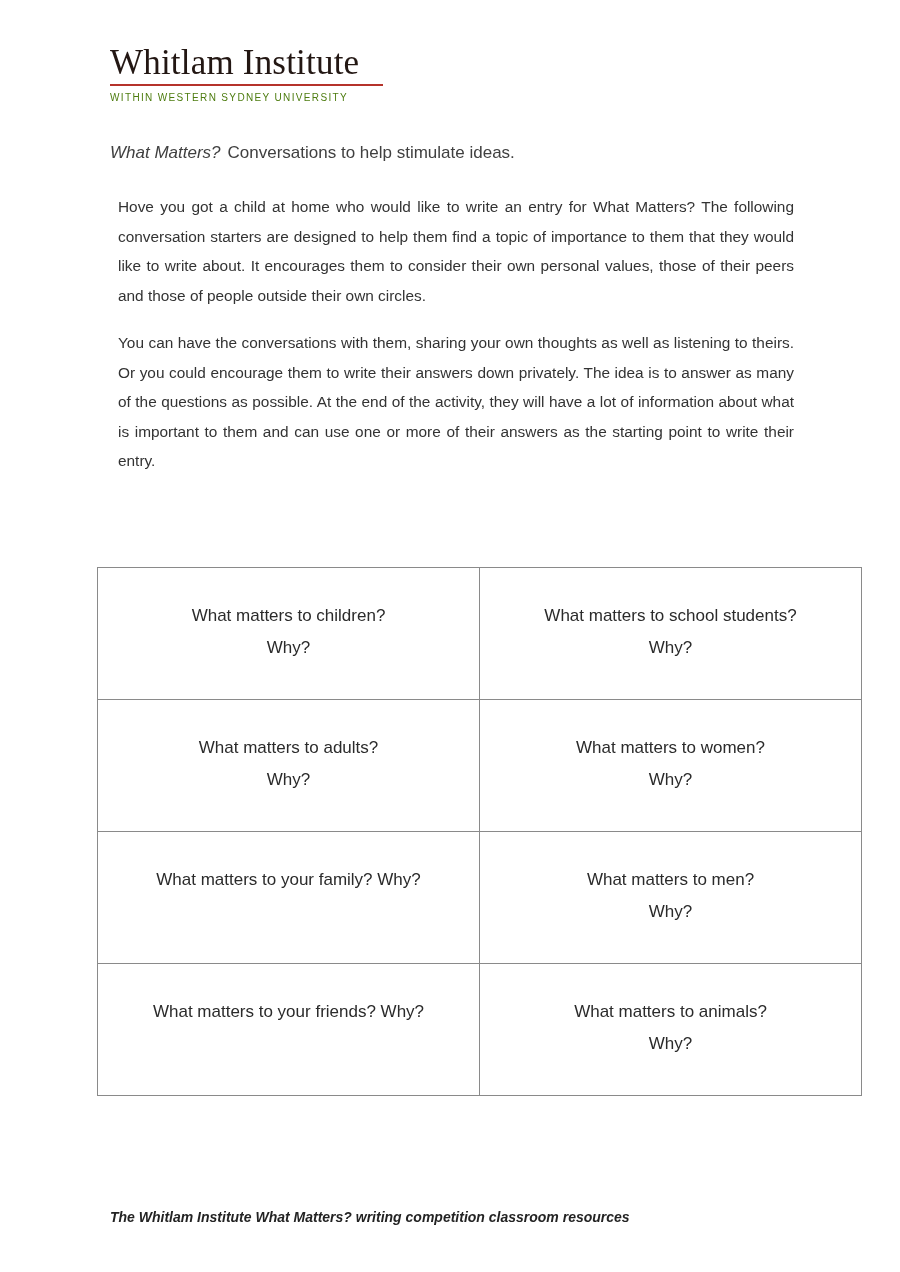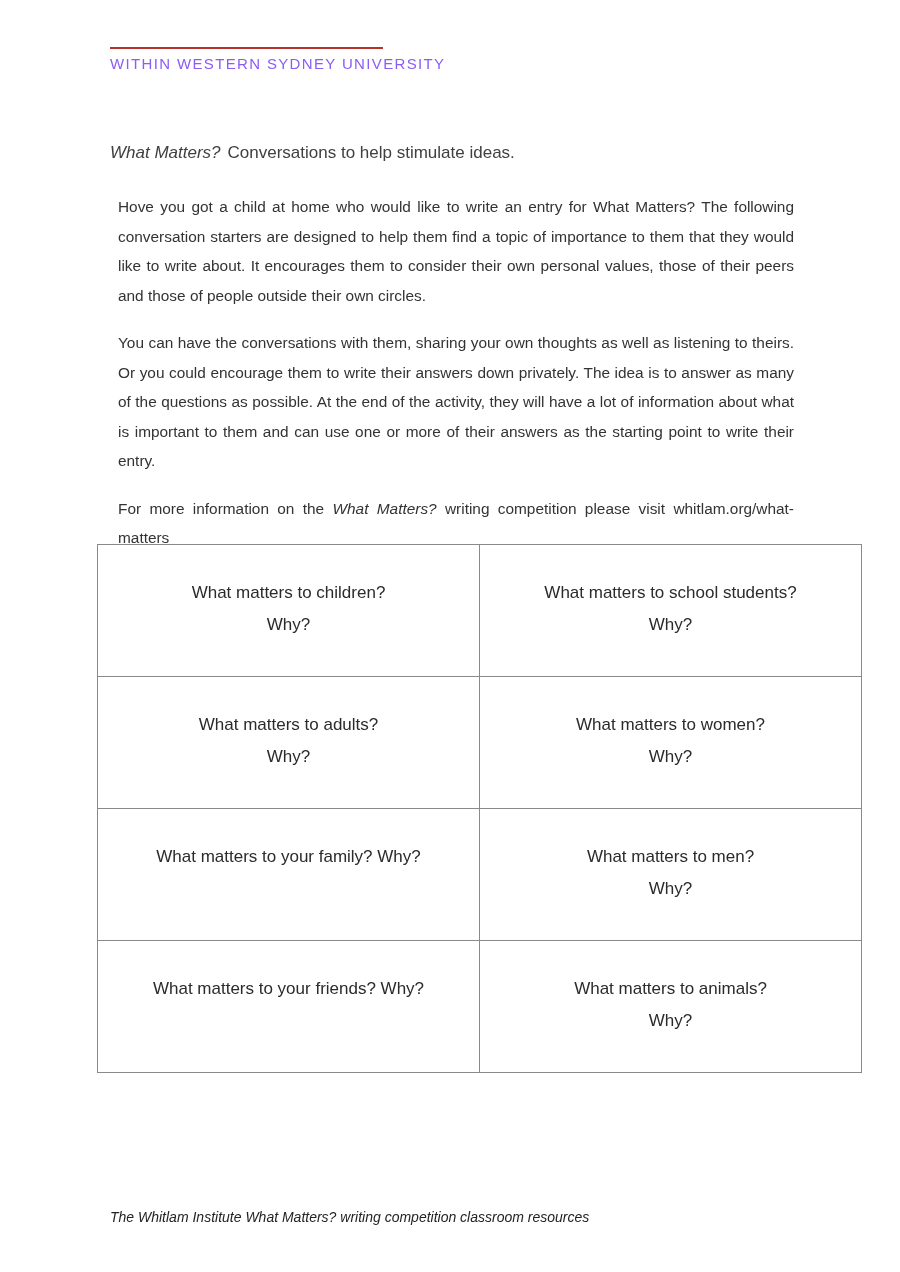--- a/index.html
+++ b/index.html
@@ -38,23 +38,23 @@
     white-space: nowrap;
   }
   .logo-rule {
     margin-top: 3px;
     width: 273px;
     height: 1.6px;
     background: #b5332b;
   }
   .logo-sub {
     margin-top: 6px;
-    font-size: 15px;
+    font-size: 10px;
     letter-spacing: 1.35px;
-    color: #8b5cf6;
+    color: #4d7c0f;
     white-space: nowrap;
   }
 
   
   .doc-title {
     position: absolute;
     left: 110px;
     top: 143px;
     font-size: 17px;
     font-weight: 400;
@@ -84,21 +84,21 @@
     margin: 0 0 18px 8px;
   }
   .para:last-child { margin-bottom: 0; }
   .para .ital { font-style: italic; }
   .para.last-para { margin-bottom: 0; }
 
   
   .qtable {
     position: absolute;
     left: 97px;
-    top: 544px;
+    top: 567px;
     width: 706px;
     border-collapse: collapse;
     table-layout: fixed;
     border-radius: 21px;
   }
   .qtable td {
     border: 1px solid #8a8a8a;
     vertical-align: top;
     padding: 32px 14px 14px 14px;
     text-align: center;
@@ -117,43 +117,43 @@
 
   .cell-line { display: block; }
 
   
   .footer {
     position: absolute;
     left: 110px;
     top: 1209px;
     font-size: 14px;
     font-style: italic;
-    font-weight: normal;
+    font-weight: bold;
     color: #232323;
     white-space: nowrap;
   }
 </style>
 </head>
 <body>
 
 <div class="page">
 
   <div class="logo">
+    <div class="logo-wordmark">Whitlam Institute</div>
     <div class="logo-rule"></div>
     <div class="logo-sub">WITHIN WESTERN SYDNEY UNIVERSITY</div>
   </div>
 
   <div class="doc-title">
     <span class="ital">What Matters?</span><span class="reg">Conversations to help stimulate ideas.</span>
   </div>
 
   <div class="body-block">
     <p class="para">Hove you got a child at home who would like to write an entry for What Matters? The following conversation starters are designed to help them find a topic of importance to them that they would like to write about. It encourages them to consider their own personal values, those of their peers and those of people outside their own circles.</p>
     <p class="para">You can have the conversations with them, sharing your own thoughts as well as listening to theirs. Or you could encourage them to write their answers down privately. The idea is to answer as many of the questions as possible. At the end of the activity, they will have a lot of information about what is important to them and can use one or more of their answers as the starting point to write their entry.</p>
-    <p class="para last-para"><span>For more information on the </span><span class="ital">What Matters?</span><span> writing competition please visit whitlam.org/what-matters</span></p>
   </div>
 
   <table class="qtable">
     <tbody>
       <tr class="r1">
         <td class="col-left">
           <span class="cell-line">What matters to children?</span>
           <span class="cell-line">Why?</span>
         </td>
         <td class="col-right">

